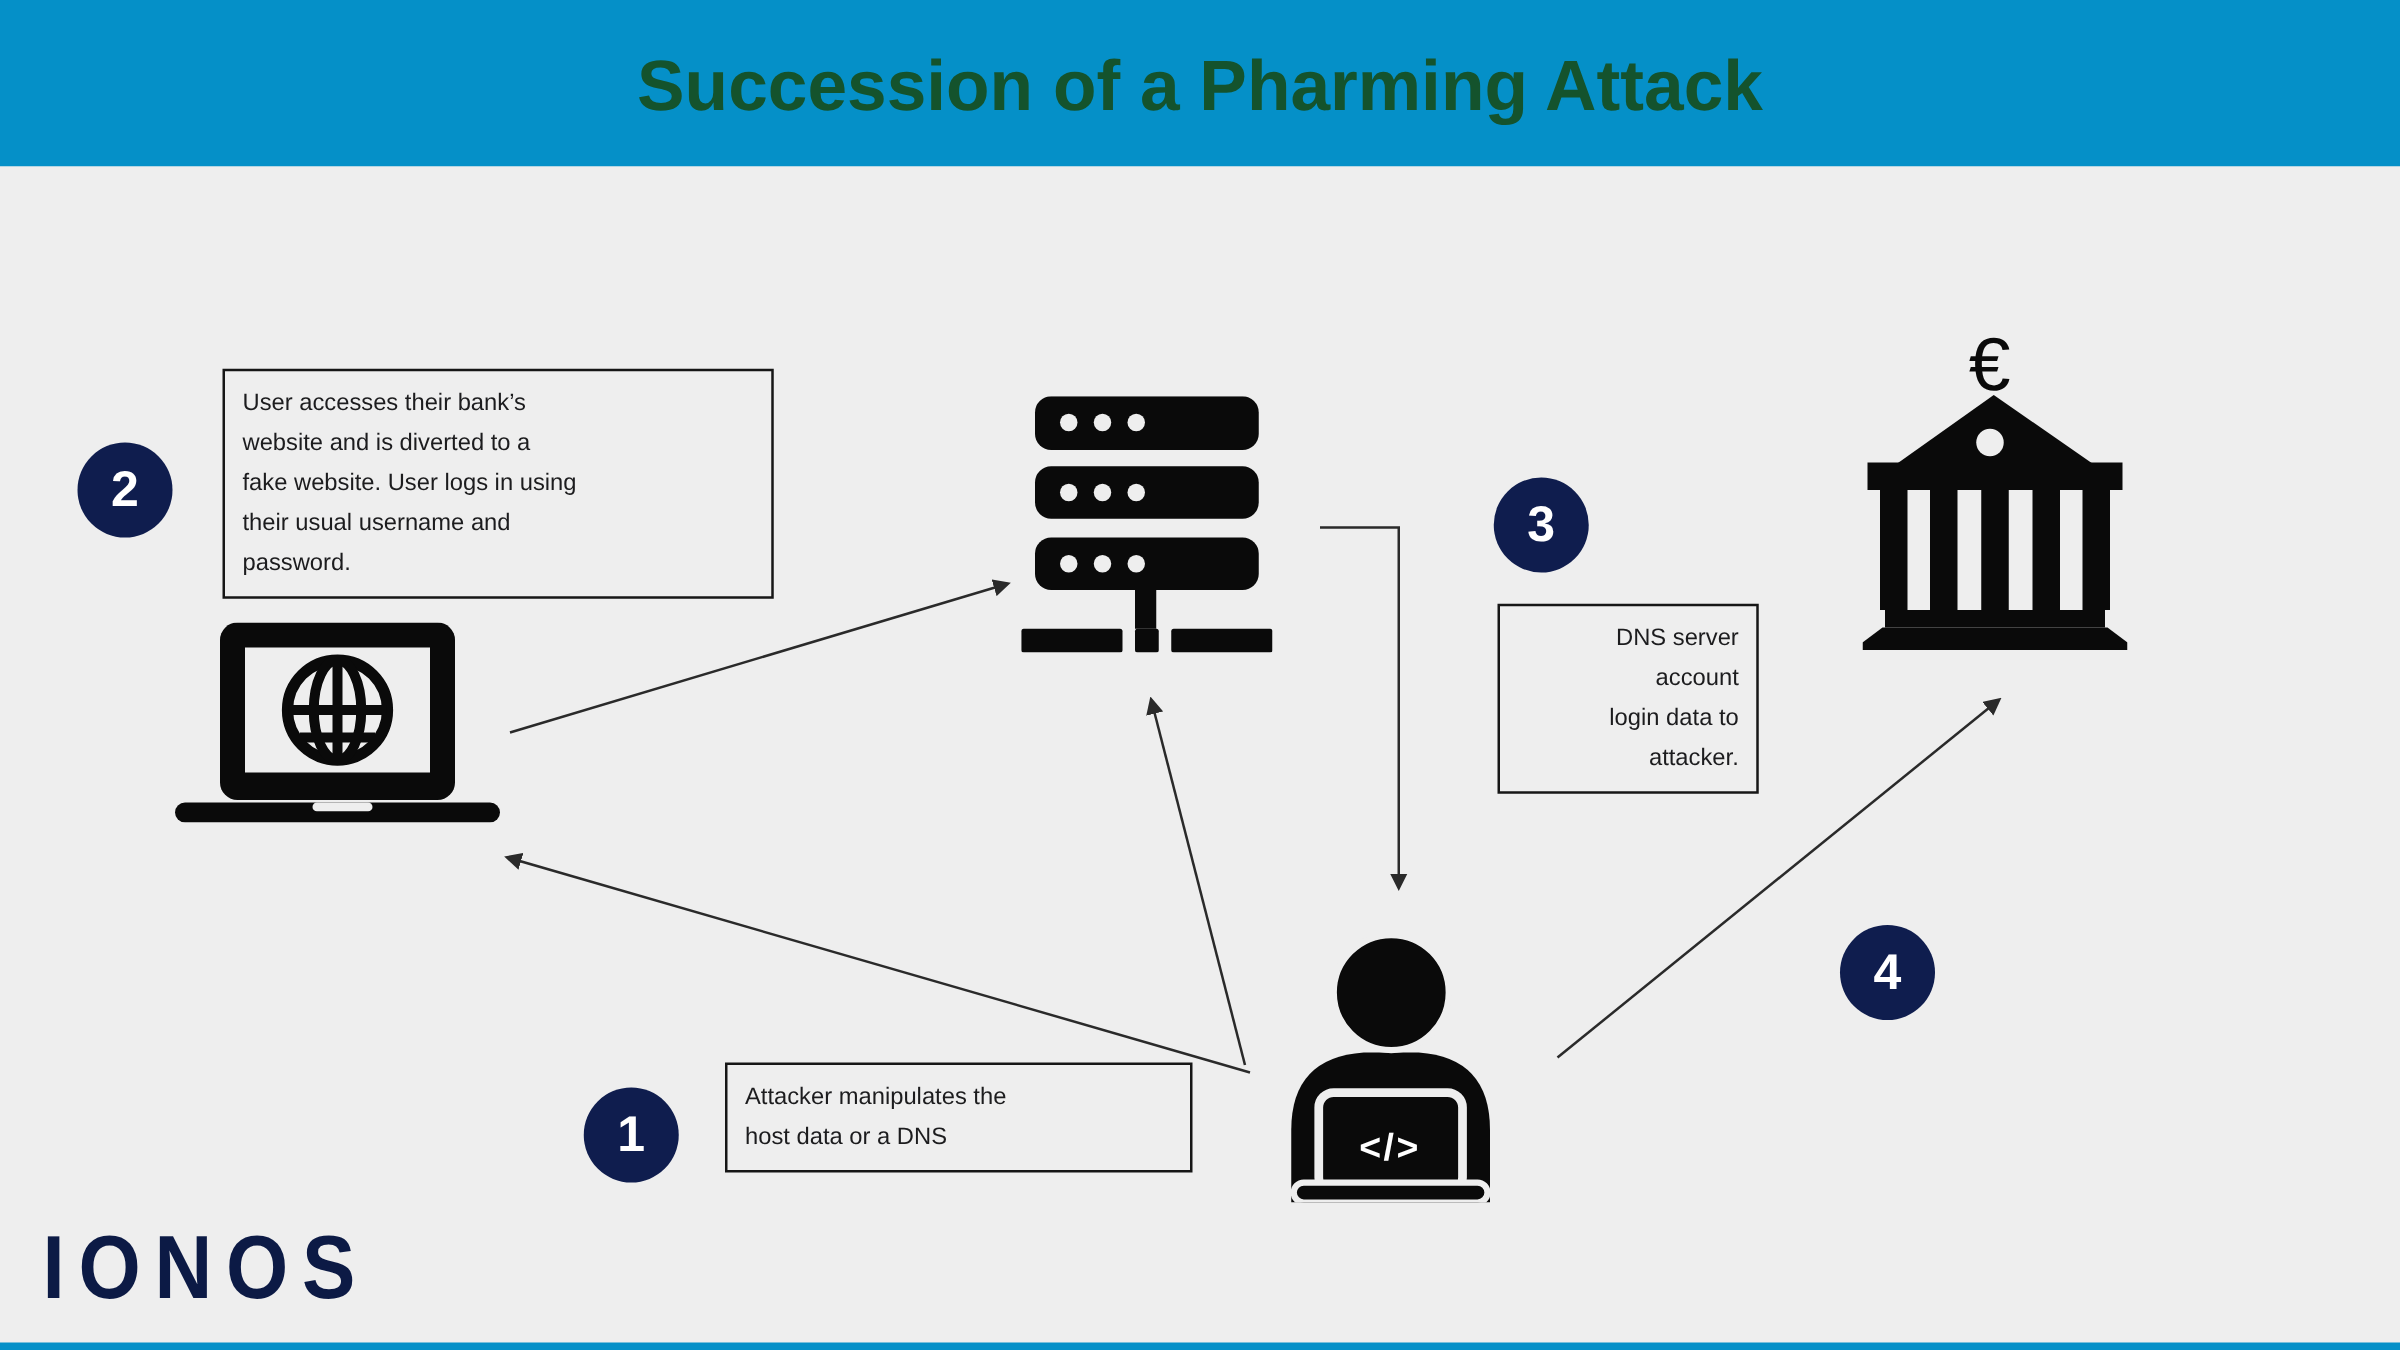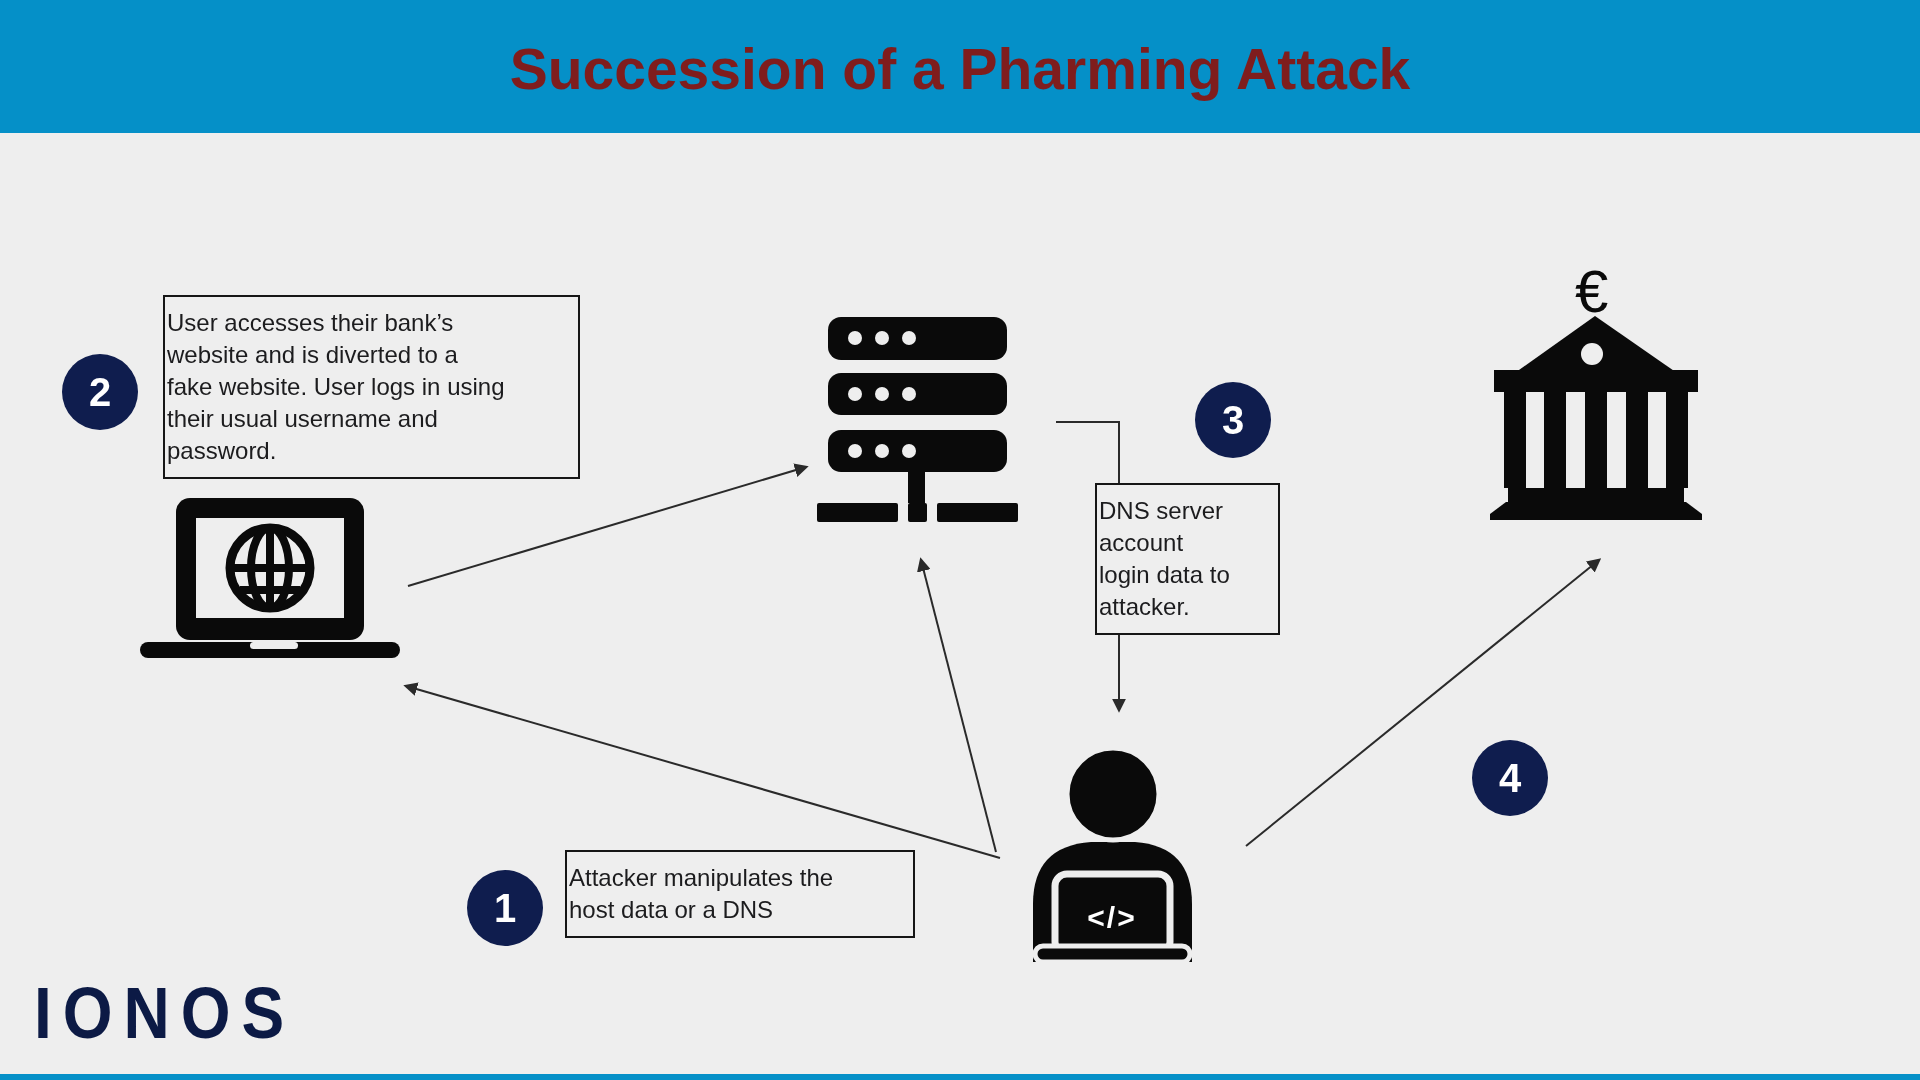--- a/index.html
+++ b/index.html
@@ -1,27 +1,27 @@
 <!DOCTYPE html>
 <html><head>
 <meta charset="utf-8">
 <style>
   html,body{margin:0;padding:0;}
   body{font-family:"Liberation Sans",sans-serif;background:#eeeeee;}
   #stage{position:relative;width:1920px;height:1080px;background:#eeeeee;overflow:hidden;}
 
   .header{position:absolute;left:0;top:0;width:1920px;height:133px;background:#0590c8;}
   .title{position:absolute;left:0;top:36px;width:1920px;text-align:center;
-         color:#7f1d1d;font-size:57px;font-weight:800;letter-spacing:0px;}
+         color:#14532d;font-size:57px;font-weight:800;letter-spacing:0px;}
 
   .num{position:absolute;width:76px;height:76px;border-radius:50%;background:#0f1d4e;
        color:#ffffff;font-weight:bold;font-size:40px;display:flex;align-items:center;justify-content:center;}
 
-  .box{position:absolute;border:2px solid #161616;background:#eeeeee;padding:10px 2px;
-       font-size:24px;line-height:32px;color:#1c1c1e;}
+  .box{position:absolute;border:2px solid #161616;background:#eeeeee;padding:10px 14px;
+       font-size:19px;line-height:32px;color:#1c1c1e;margin-left:15px;}
   .box .ln{white-space:nowrap;}
 
   .icon{position:absolute;}
 
   .logo{position:absolute;left:34px;top:972px;color:#0c1a45;font-weight:800;font-size:64px;
         letter-spacing:11px;transform:scaleY(1.12);transform-origin:top left;}
 
   .bottombar{position:absolute;left:0;top:1074px;width:1920px;height:6px;background:#0590c8;}
 
   svg text{font-family:"Liberation Sans",sans-serif;}
@@ -91,21 +91,21 @@
         <circle cx="92" cy="77" r="7"></circle>
       <circle cx="38" cy="134" r="7"></circle>
         <circle cx="65" cy="134" r="7"></circle>
         <circle cx="92" cy="134" r="7"></circle>
     </g>
   </svg>
 
   <div class="num" style="left:1195px;top:382px;">
     <span>3</span>
   </div>
-  <div class="box" style="left:1095px;top:483px;width:177px;">
+  <div class="box" style="left:1183px;top:483px;width:177px;text-align:right;">
     <div class="ln">DNS server</div>
     <div class="ln">account</div>
     <div class="ln">login data to</div>
     <div class="ln">attacker.</div>
   </div>
 
   <svg class="icon" style="left:1490px;top:262px;" width="212" height="258" viewBox="0 0 212 258">
     <text x="85" y="50" font-size="60" font-weight="400" fill="#0a0a0a">€</text>
     <g fill="#0a0a0a">
       <polygon points="105,54 200,120 12,120"></polygon>

